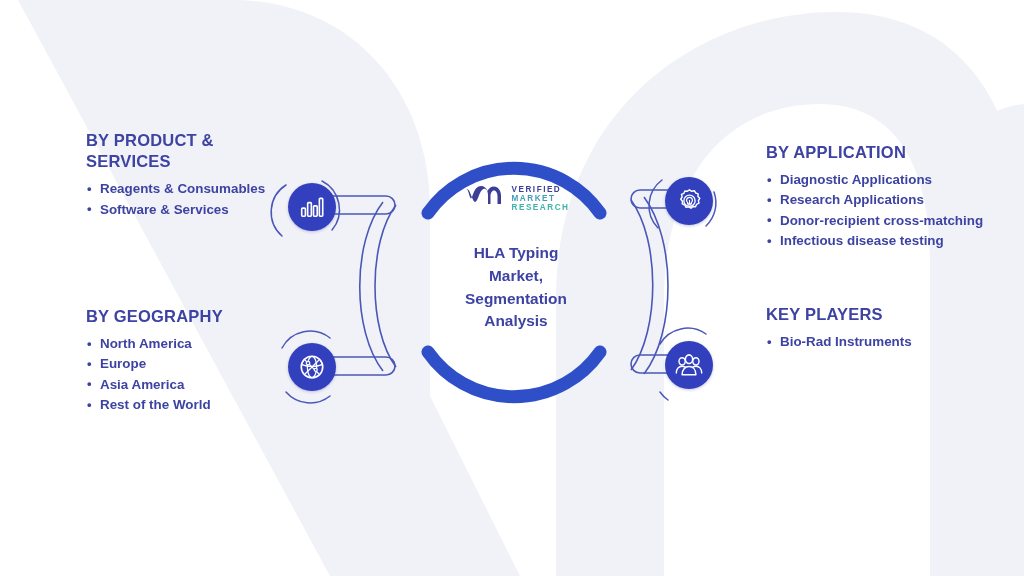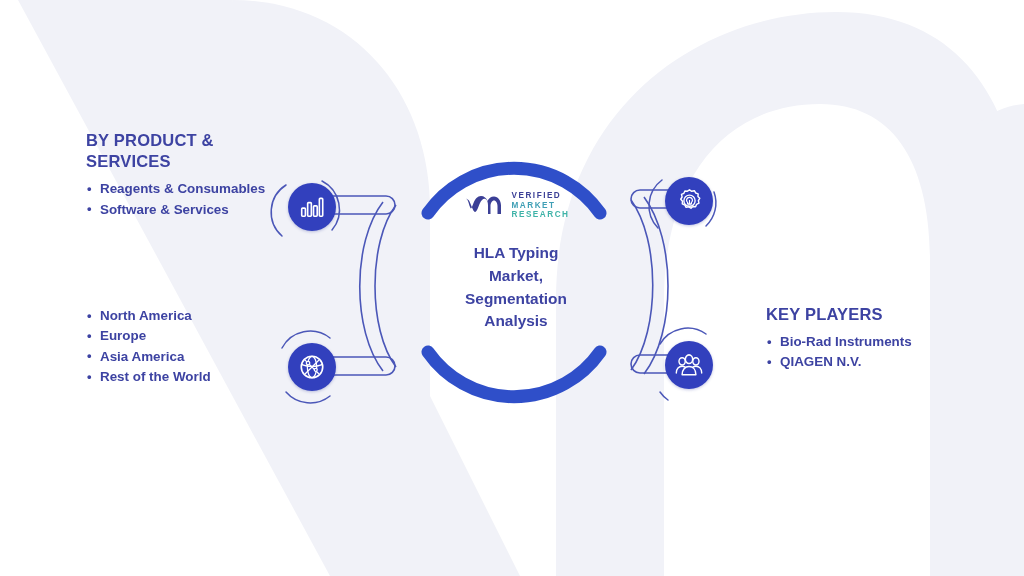--- a/index.html
+++ b/index.html
@@ -85,21 +85,21 @@
     width: 200px;
     height: 190px;
     display: flex;
     flex-direction: column;
     align-items: center;
   }
 
   
   #logo {
     display: flex;
-    align-items: flex-end;
+    align-items: flex-start;
     gap: 7px;
     margin-top: 5px;
     height: 34px;
   }
   #logo-words {
     display: flex;
     flex-direction: column;
     line-height: 1.12;
     font-size: 8.2px;
     font-weight: bold;
@@ -258,30 +258,39 @@
   <div class="panel" id="panel-product">
     <div class="panel-title">BY PRODUCT &amp;
 SERVICES</div>
     <ul class="panel-list">
         <li>Reagents &amp; Consumables</li>
         <li>Software &amp; Services</li>
       </ul>
   </div>
 
   <div class="panel" id="panel-geography">
+    <div class="panel-title">BY GEOGRAPHY</div>
     <ul class="panel-list">
         <li>North America</li>
         <li>Europe</li>
         <li>Asia America</li>
         <li>Rest of the World</li>
       </ul>
   </div>
 
+  <div class="panel" id="panel-application">
+    <div class="panel-title">BY APPLICATION</div>
+    <ul class="panel-list">
+        <li>Diagnostic Applications</li>
+        <li>Research Applications</li>
+        <li>Donor-recipient cross-matching</li>
+        <li>Infectious disease testing</li>
+      </ul>
+  </div>
 
   <div class="panel" id="panel-keyplayers">
     <div class="panel-title">KEY PLAYERS</div>
     <ul class="panel-list">
         <li>Bio-Rad Instruments</li>
-        <li>QIAGEN N.V.</li>
       </ul>
   </div>
 
 </div>
 
 </body></html>

